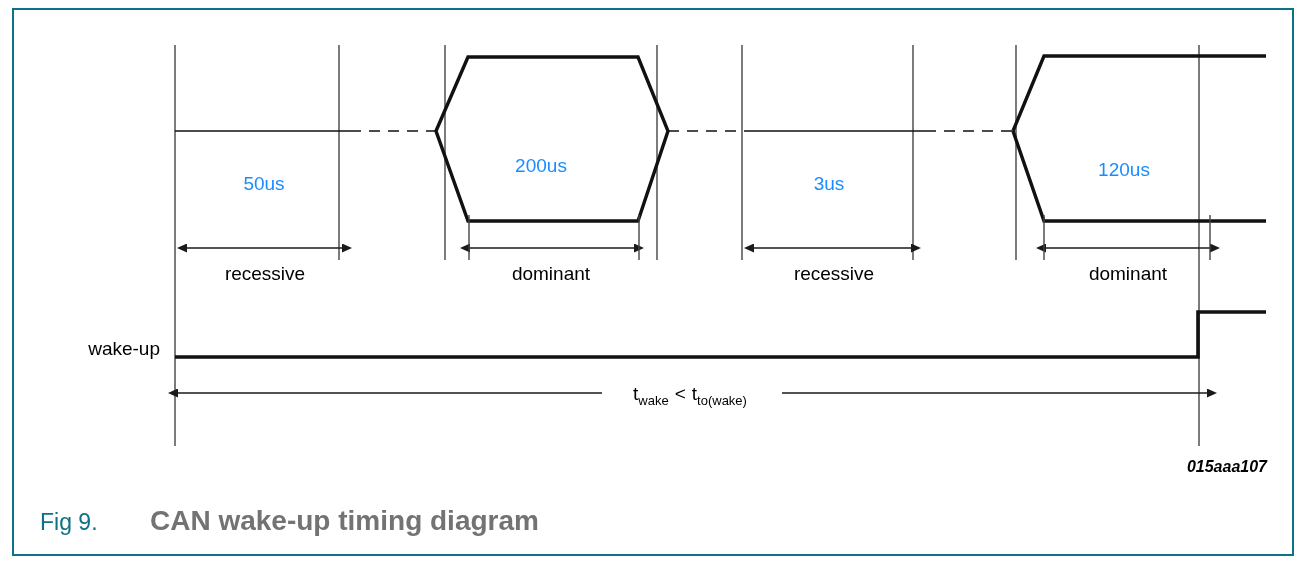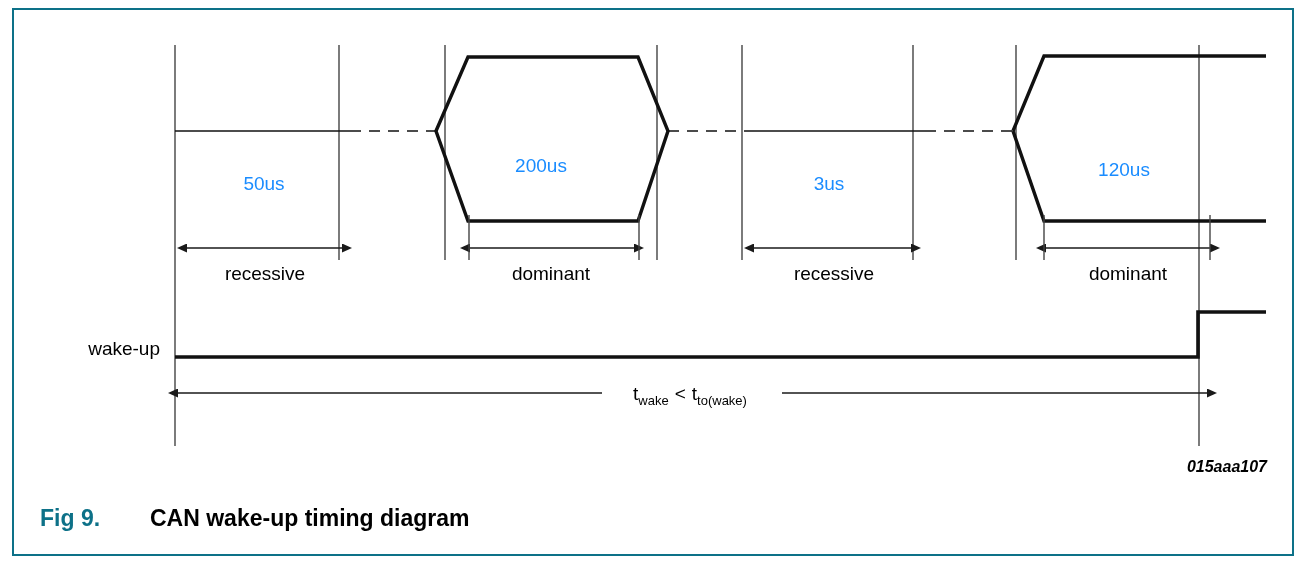--- a/index.html
+++ b/index.html
@@ -32,29 +32,29 @@
   .cap-wrap {
     position: absolute;
     left: 26px;
     top: 495px;
     display: flex;
     align-items: baseline;
     gap: 0px;
   }
   .cap-num {
     font-size: 23px;
-    font-weight: bold;
+    font-weight: normal;
     color: #0d7188;
     width: 110px;
     display: inline-block;
   }
   .cap-title {
-    font-size: 23px;
+    font-size: 28px;
     font-weight: bold;
-    color: #000000;
+    color: #737373;
   }
   svg text {
     font-family: "Liberation Sans", sans-serif;
   }
   .t-black  { fill: #000000; font-size: 19px; }
   .t-blue   { fill: #1a8cff; font-size: 19px; }
   .t-ital   { fill: #000000; font-size: 16px; font-style: italic; font-weight: bold; }
   .t-formula{ fill: #000000; font-size: 19px; }
   .t-sub    { fill: #000000; font-size: 13px; }
 </style>

